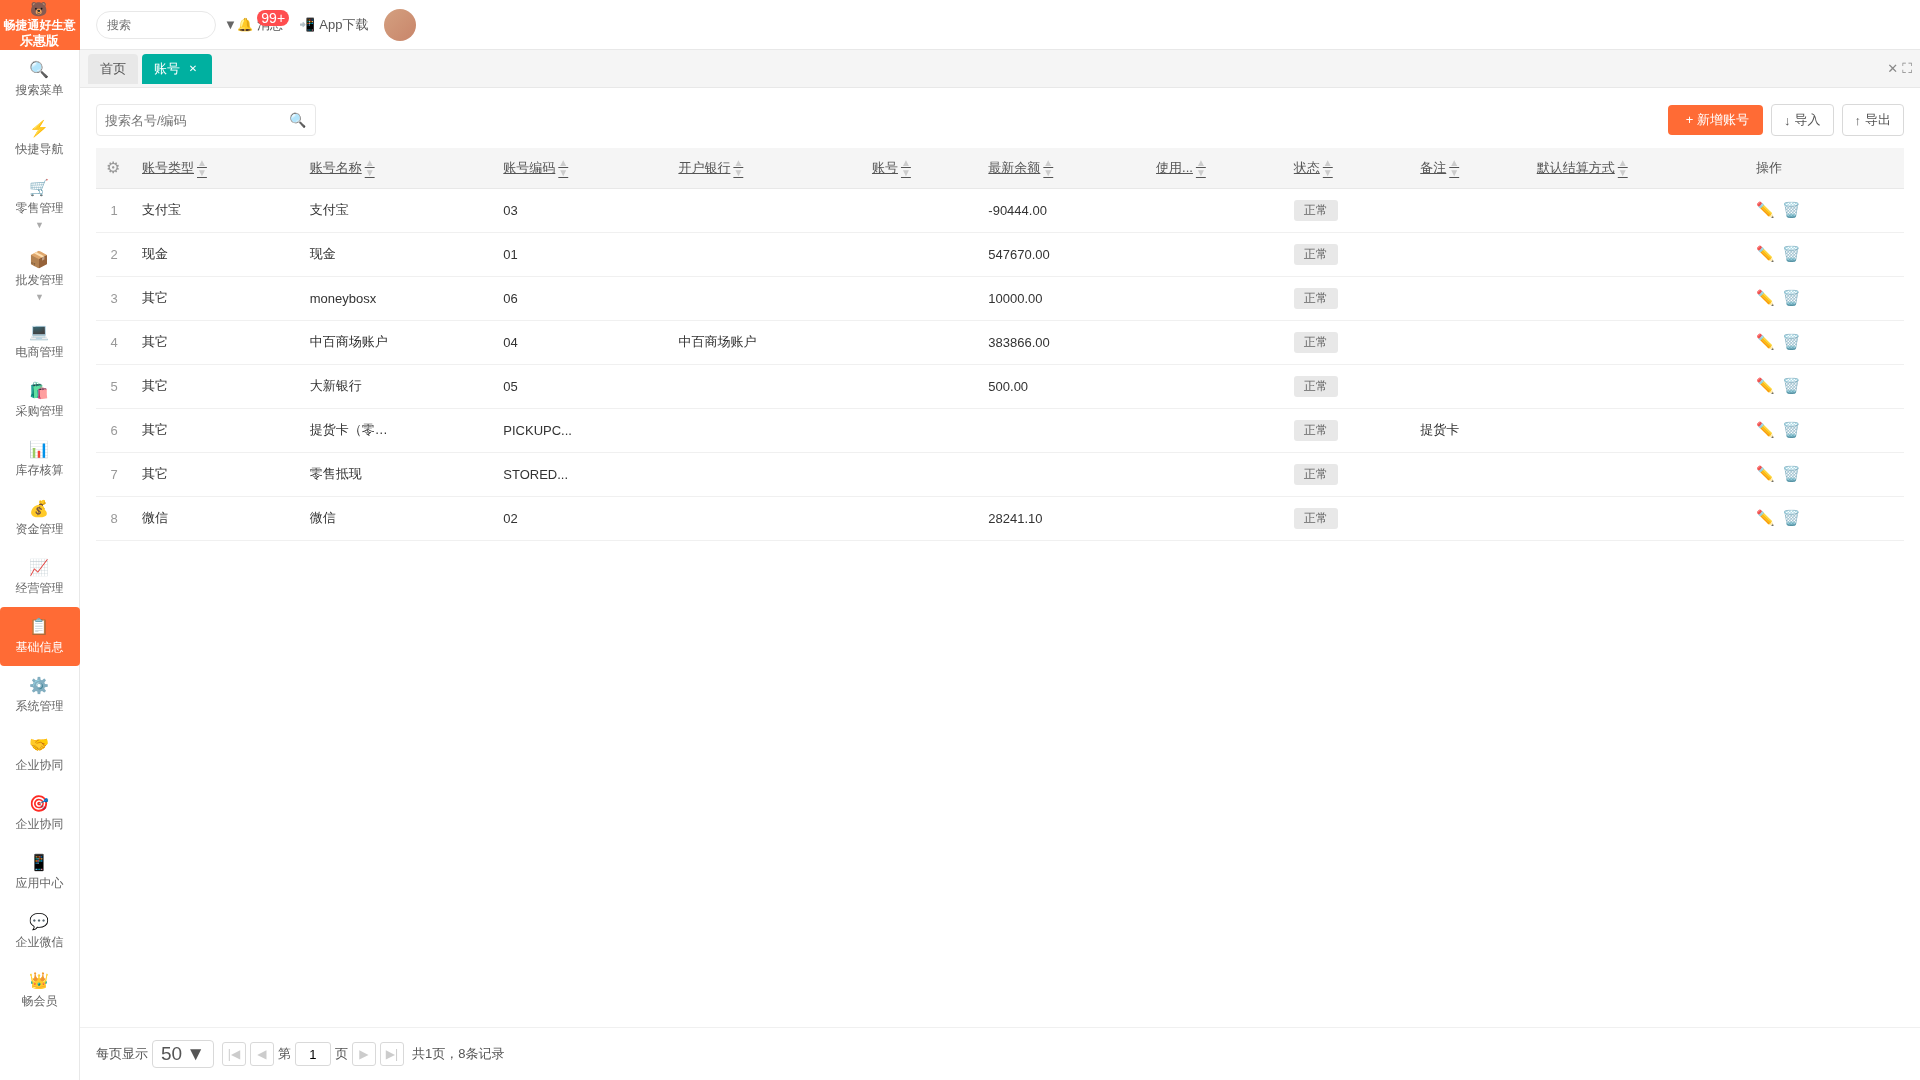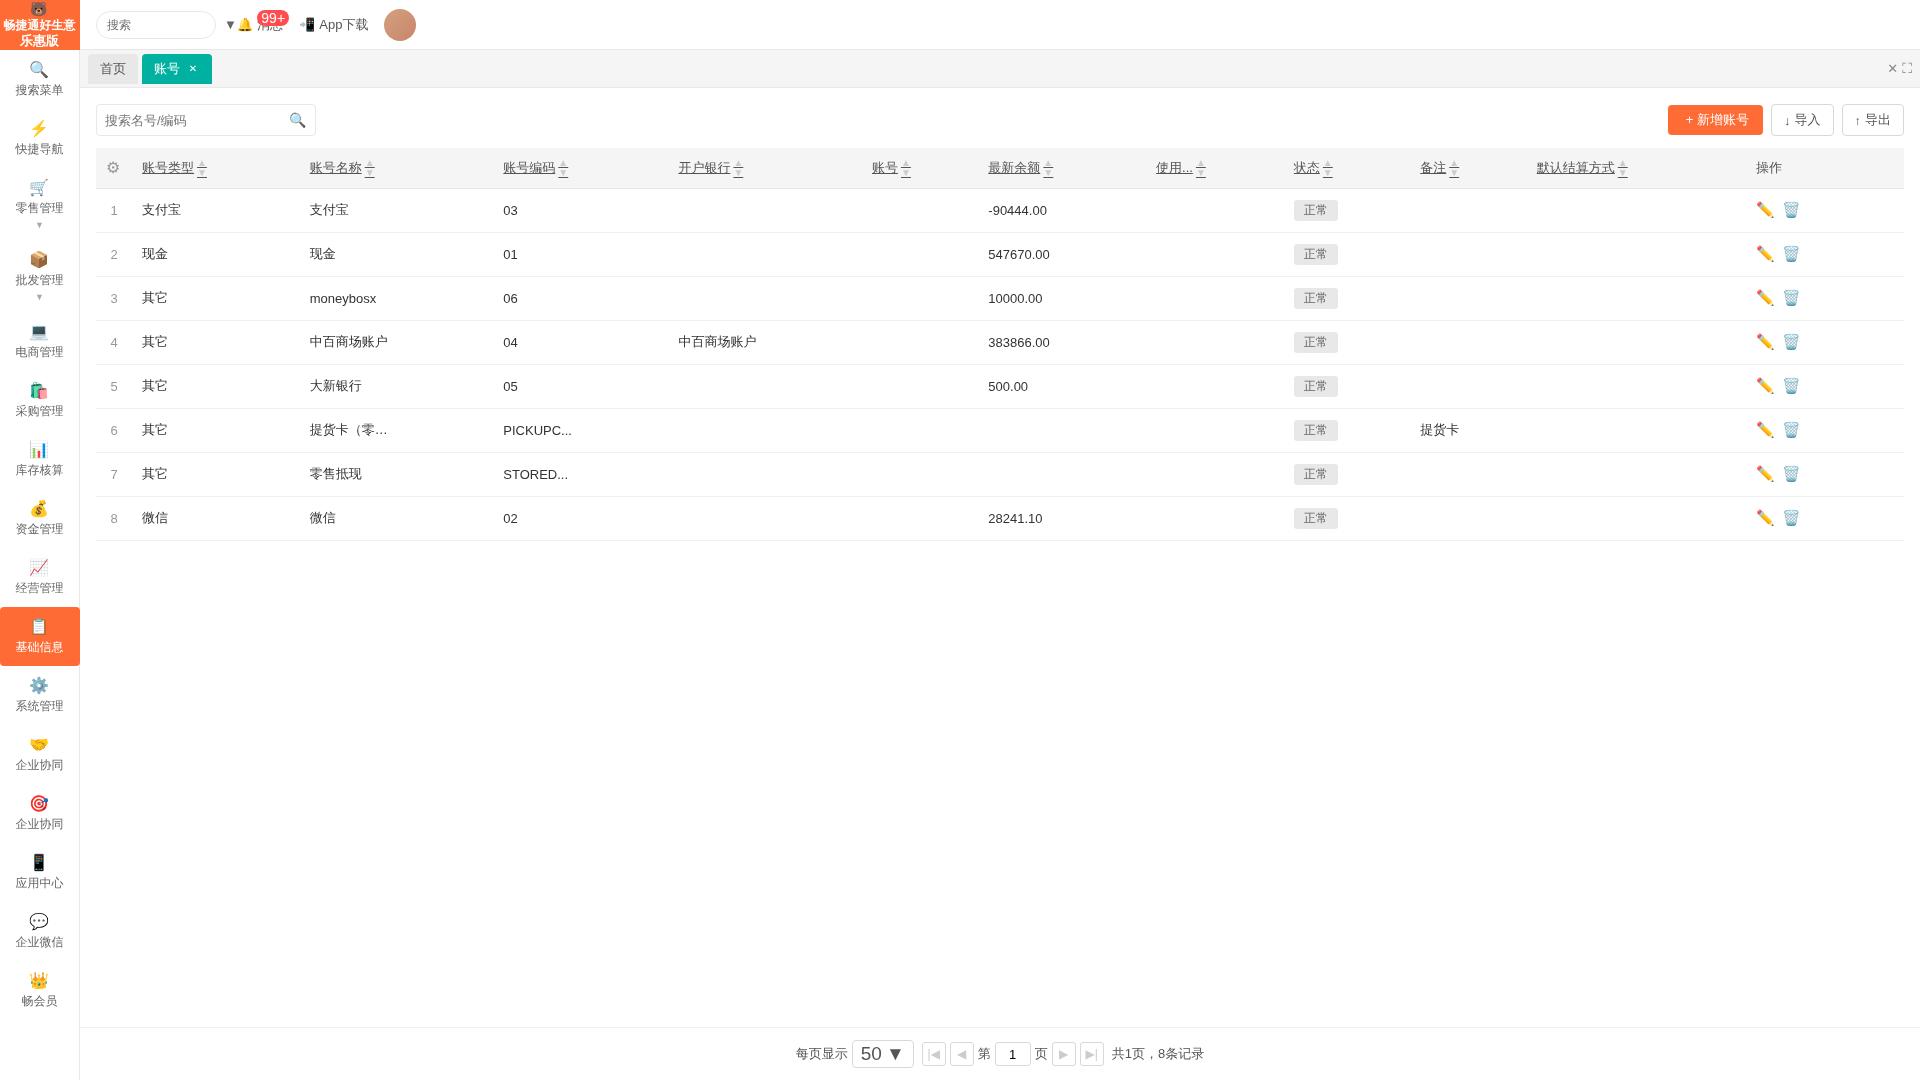--- a/index.html
+++ b/index.html
@@ -282,21 +282,21 @@
       cursor: pointer;
       color: #888;
       font-size: 15px;
     }
     .settings-col { color: #999; cursor: pointer; font-size: 16px; }
 
     
     .pagination {
       display: flex;
       align-items: center;
-      justify-content: center;
+      justify-content: flex-start;
       padding: 12px 16px;
       background: #fff;
       border-top: 1px solid #f0f0f0;
       gap: 8px;
       font-size: 13px;
       color: #555;
       flex-shrink: 0;
     }
     .page-size-select {
       display: flex;

